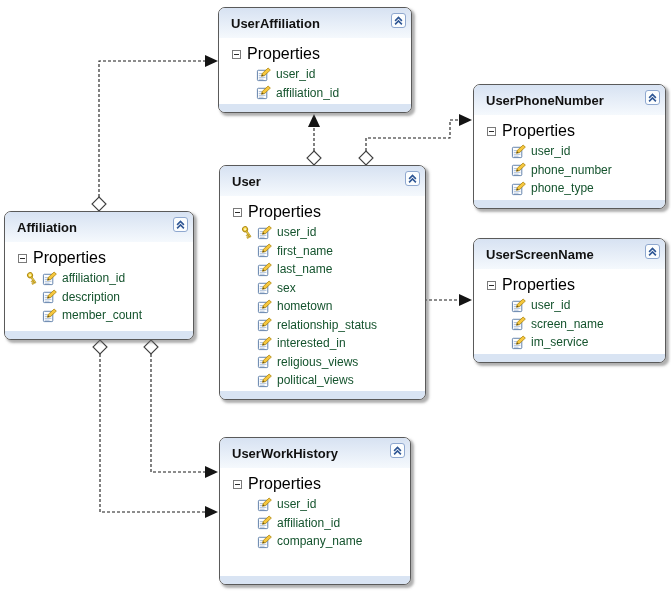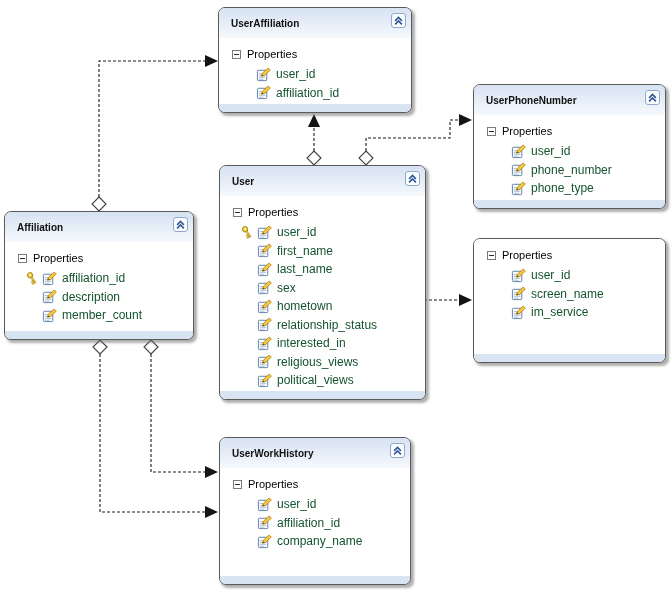--- a/index.html
+++ b/index.html
@@ -21,37 +21,37 @@
     overflow:hidden;
     box-sizing:border-box;
   }
   .entity-header{
     position:relative;
     height:30px;flex:0 0 30px;
     background:linear-gradient(to bottom,var(--header-top,#d7e2f2),var(--header-bottom,#f5f9fd));
     display:flex;align-items:center;
     padding-left:12px;
   }
-  .entity-title{font-size:10px;font-weight:bold;color:#111;}
+  .entity-title{font-size:13px;font-weight:bold;color:#111;}
   .collapse-btn{
     position:absolute;right:5px;top:5px;
     width:15px;height:15px;
     background:#fbfdfe;
     border:1px solid #8fa8cf;
     border-radius:3px;
     display:flex;align-items:center;justify-content:center;
     cursor:pointer;
     box-sizing:border-box;
   }
   .entity-body{flex:1 1 auto;background:#fff;overflow:hidden;}
   .props-header{
     display:flex;align-items:center;
     margin:8px 0 3px 13px;gap:6px;height:16px;
   }
-  .props-label{font-size:11px;color:#000;}
+  .props-label{font-size:16px;color:#000;}
   .prop-row{
     position:relative;
     display:flex;align-items:center;
     height:18.5px;
     padding-left:37px;
   }
   .prop-row .key-ic{position:absolute;left:20px;top:2px;}
   .prop-label{font-size:12px;color:#14532d;margin-left:5px;white-space:nowrap;}
   .entity-footer{
     flex:0 0 8px;height:8px;
@@ -291,20 +291,28 @@
     <svg width="15" height="15">
                 <use href="#sym-prop"></use>
               </svg>
     <span class="prop-label">political_views</span>
   </div>
           </div>
     </div>
     <div class="entity-footer"></div>
   </div>
       <div class="entity" style="left: 473px; top: 238px; width: 193px; height: 125px;">
+    <div class="entity-header">
+      <span class="entity-title">UserScreenName</span>
+      <span class="collapse-btn">
+        <svg width="13" height="13">
+              <use href="#sym-chevrons"></use>
+            </svg>
+      </span>
+    </div>
     <div class="entity-body">
       <div class="props-header">
         <svg width="9" height="9">
               <use href="#sym-minus"></use>
             </svg>
         <span class="props-label">Properties</span>
       </div>
       <div class="rows">
             <div class="prop-row">
 

